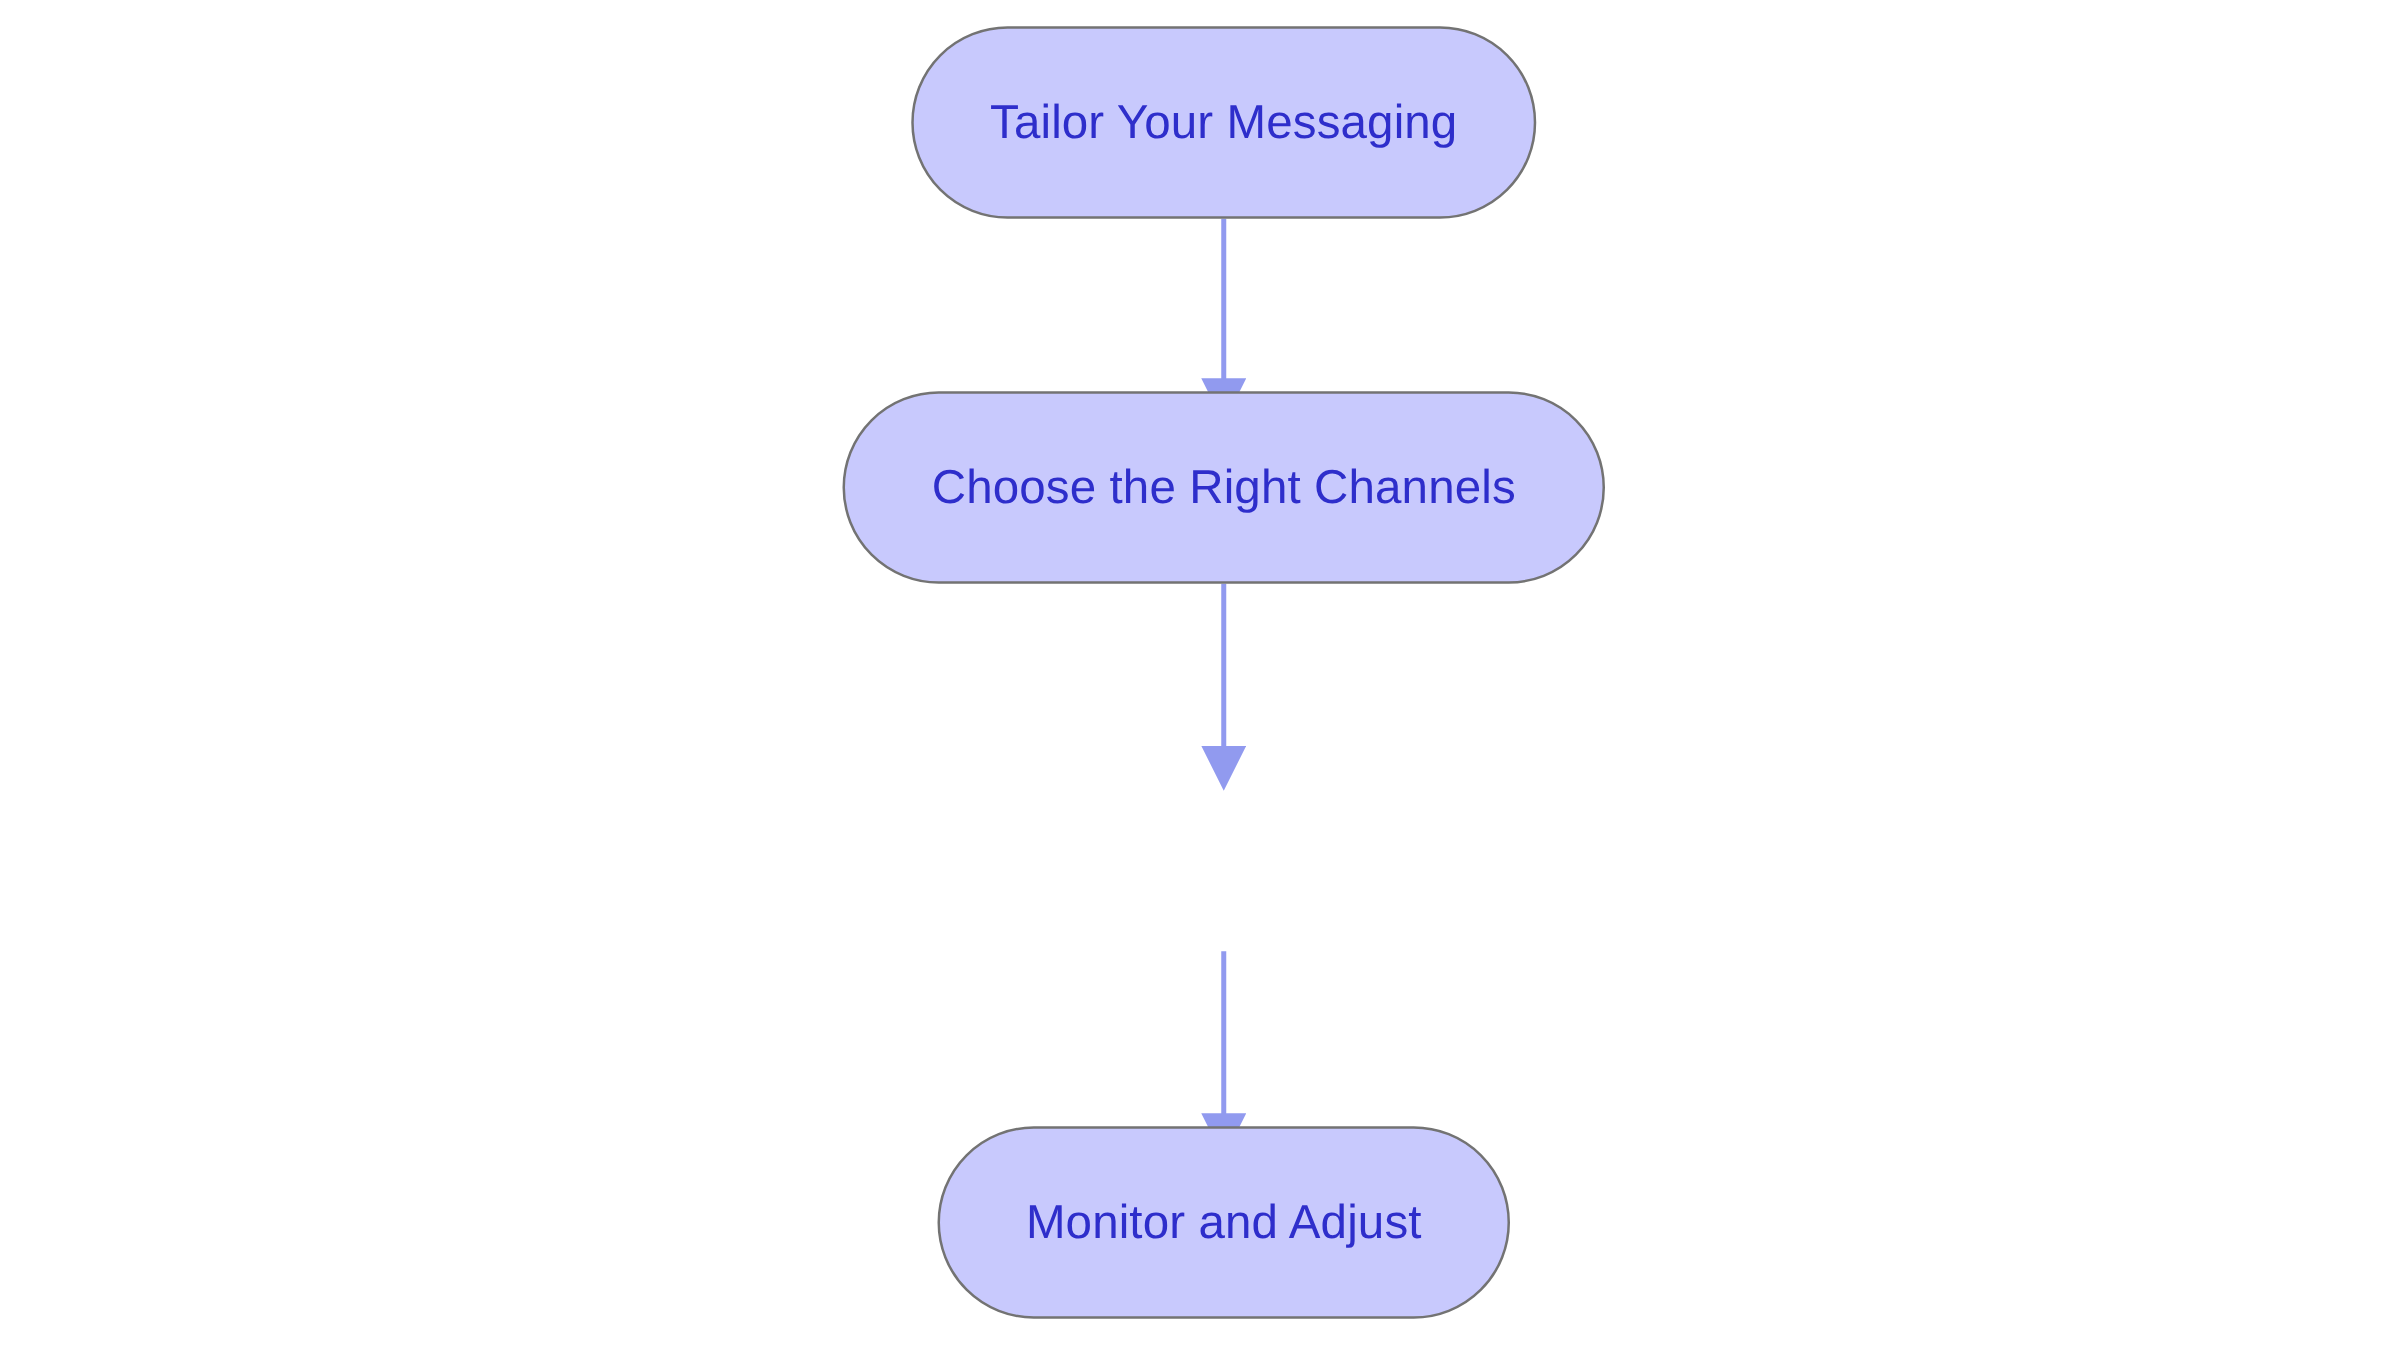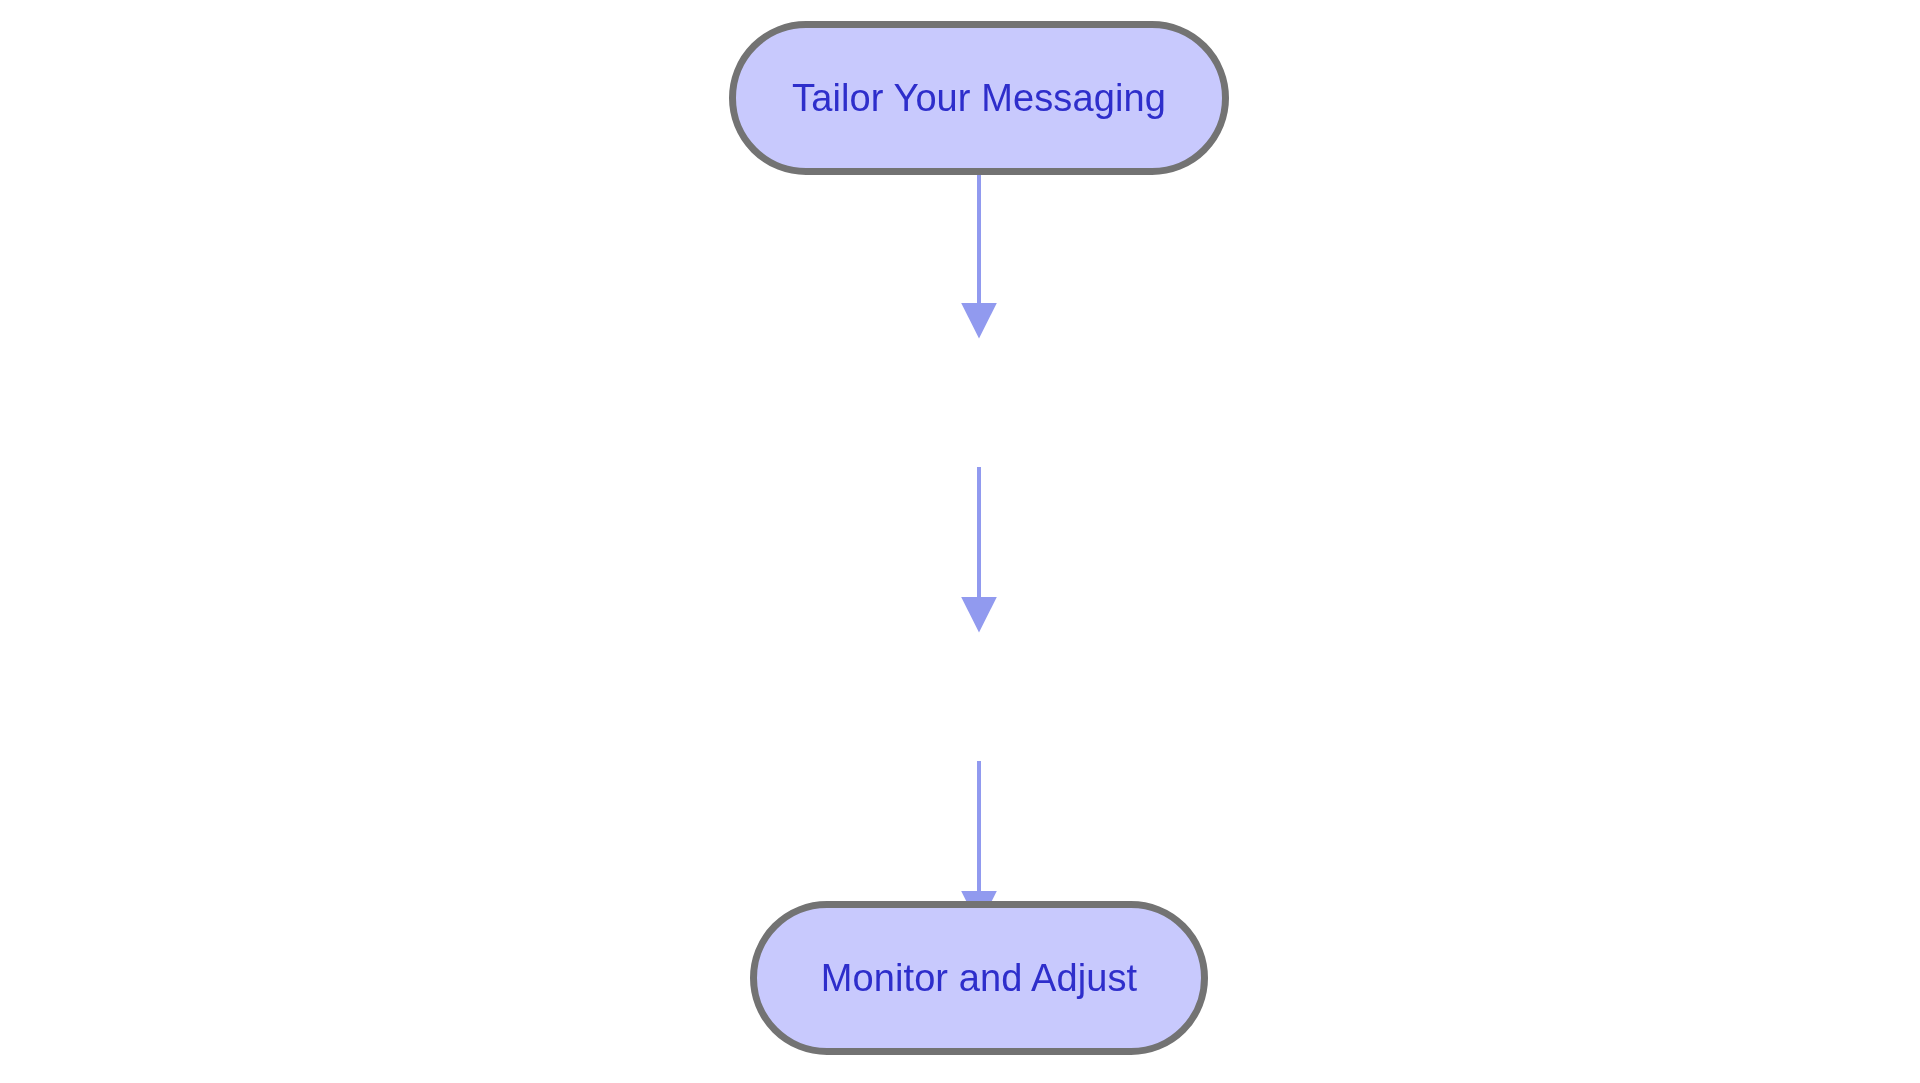--- a/index.html
+++ b/index.html
@@ -24,21 +24,21 @@
 
   
   .node {
     box-sizing: border-box;
     display: flex;
     align-items: center;
     justify-content: center;
     height: 154px;
     border-radius: 77px;
     background: #c8c9fd;
-    border: 7px solid #737373;
+    border: 2px solid #737373;
     padding: 0 52px;
     white-space: nowrap;
   }
   .node-label {
     font-size: 38px;
     line-height: 1;
     color: #2e2ecb;
     letter-spacing: 0.1px;
     font-weight: 400;
   }
@@ -75,19 +75,22 @@
 
     <line x1="979" y1="467" x2="979" y2="599" stroke="#919aef" stroke-width="4" marker-end="url(#arrowhead)"></line>
 
     <line x1="979" y1="761" x2="979" y2="893" stroke="#919aef" stroke-width="4" marker-end="url(#arrowhead)"></line>
   </svg>
 
   <div class="node n0">
     <span class="node-label">Tailor Your Messaging</span>
   </div>
 
+  <div class="node n1">
+    <span class="node-label">Choose the Right Channels</span>
+  </div>
 
 
   <div class="node n3">
     <span class="node-label">Monitor and Adjust</span>
   </div>
 
 </div>
 
 </body></html>

